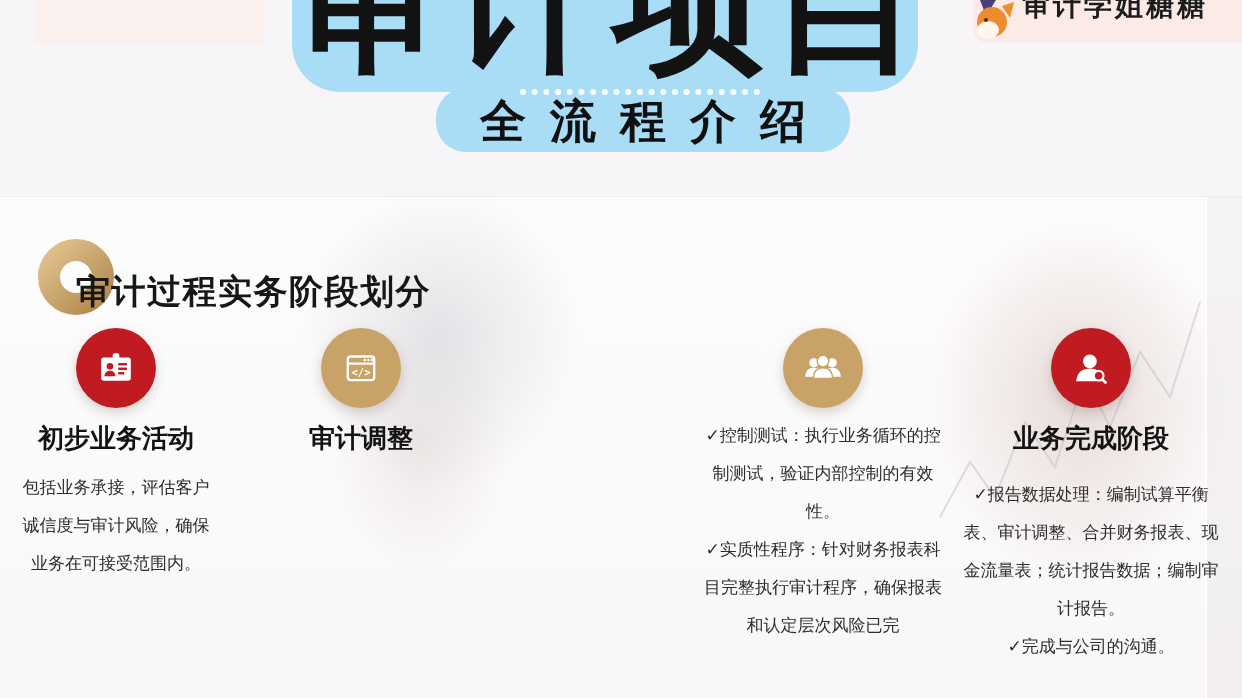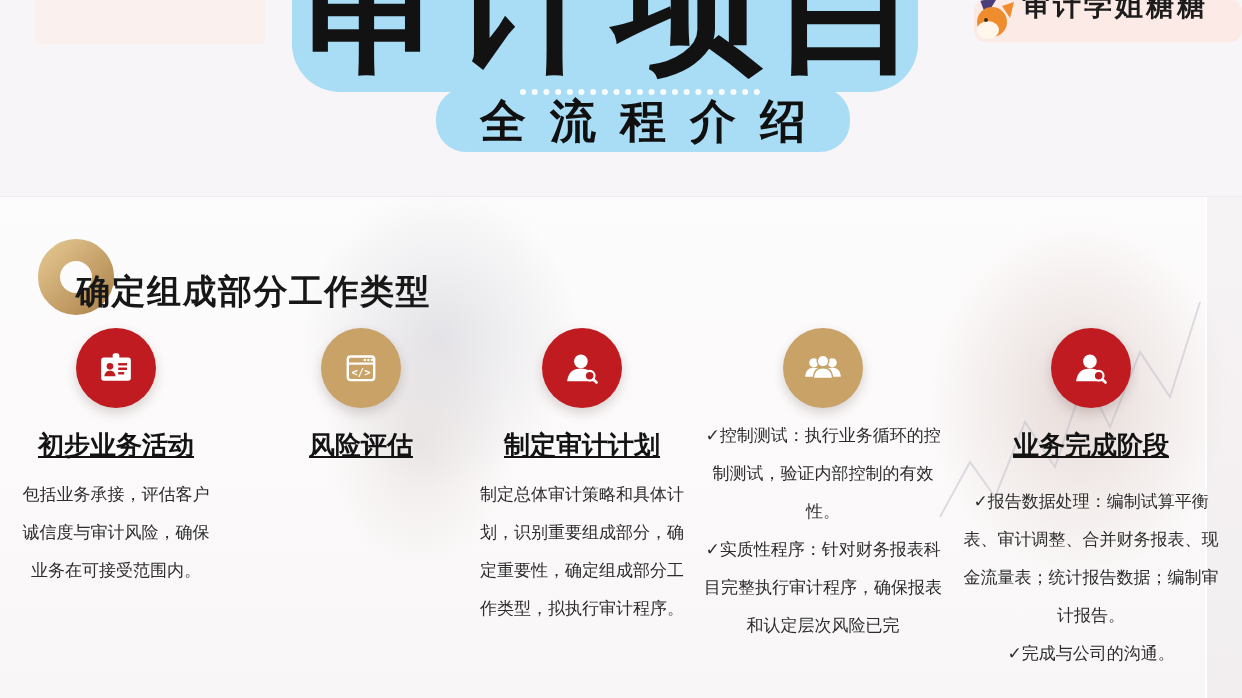--- a/index.html
+++ b/index.html
@@ -30,21 +30,21 @@
     border-top:6px dotted #ffffff;opacity:.95;
   }
   #subtitle{
     left:436px;top:92px;width:414px;height:60px;line-height:60px;
     text-align:center;font-family:Liberation Serif, serif;
     font-size:46px;font-weight:700;color:#101010;letter-spacing:24px;
     text-indent:24px;white-space:nowrap;
   }
   #badge{
     left:974px;top:0;width:268px;height:42px;background:#fceae7;
-    border-bottom-left-radius:10px;overflow:hidden;border-radius:11px;
+    border-bottom-left-radius:10px;overflow:hidden;
   }
   #badge-avatar{position:absolute;left:2px;top:0;width:40px;height:42px;}
   #badge-label{
     position:absolute;left:48px;top:-13px;width:215px;
     font-size:28px;font-weight:800;color:#1c1c1c;letter-spacing:3px;white-space:nowrap;
   }
 
   
   #panel{
     left:0;top:197px;width:1242px;height:501px;
@@ -76,21 +76,21 @@
   #col-3{left:462px;width:240px;}
   #col-4{left:692px;width:262px;}
   #col-5{left:948px;width:286px;}
   .circle{
     width:80px;height:80px;border-radius:50%;
     display:flex;align-items:center;justify-content:center;
     box-shadow:0 5px 12px rgba(60,30,30,.18);
   }
   .circle.red{background:#bf1b21;}
   .circle.gold{background:#c8a266;}
-  .stage-title{margin-top:20px;font-size:26px;font-weight:800;color:#131313;white-space:nowrap;text-decoration:underline;}
+  .stage-title{margin-top:13px;font-size:26px;font-weight:800;color:#131313;white-space:nowrap;}
   .stage-body{margin-top:13px;font-size:17px;line-height:38px;color:#2d2d2d;text-align:center;}
   #col-1 .stage-body{width:190px;}
   #col-2 .stage-body{width:212px;}
   #col-3 .stage-body{width:212px;}
   #col-4 .stage-body{width:252px;margin-top:9px;}
   #col-5 .stage-body{width:264px;margin-top:20px;}
   .check-item{margin:0 0 0 0;}
   .check{font-weight:400;}
 </style>
 </head>
@@ -132,21 +132,21 @@
 
     <svg class="abs" id="gold-ring" width="80" height="80">
       <defs>
         <linearGradient id="gr" x1="0" y1="0" x2="1" y2="1">
           <stop offset="0" stop-color="#e0c08a"></stop>
           <stop offset="1" stop-color="#b28a52"></stop>
         </linearGradient>
       </defs>
       <circle cx="40" cy="40" r="27" fill="none" stroke="url(#gr)" stroke-width="22"></circle>
     </svg>
-    <div class="abs" id="section-heading">确定组成部分工作类型</div>
+    <div class="abs" id="section-heading">审计过程实务阶段划分</div>
 
     <div class="col" id="col-1">
       <div class="circle red">
         <svg width="44" height="44" viewBox="0 0 40 40">
           <rect x="17" y="6.5" width="6" height="7" rx="2" fill="#fff"></rect>
           <rect x="6.5" y="10.5" width="27" height="21" rx="2.5" fill="#fff"></rect>
           <circle cx="14.5" cy="18.5" r="3" fill="#bf1b21"></circle>
           <path d="M9.5 27.5c0-3.2 2.2-5 5-5s5 1.8 5 5z" fill="#bf1b21"></path>
           <rect x="22" y="15.5" width="8" height="2.2" fill="#bf1b21"></rect>
           <rect x="22" y="19.6" width="8" height="2.2" fill="#bf1b21"></rect>
@@ -161,35 +161,23 @@
       <div class="circle gold">
         <svg width="44" height="44" viewBox="0 0 40 40">
           <rect x="8" y="9.5" width="24" height="21.5" rx="2.5" fill="none" stroke="#fff" stroke-width="2.2"></rect>
           <line x1="8" y1="16" x2="32" y2="16" stroke="#fff" stroke-width="2"></line>
           <circle cx="23.5" cy="12.8" r="1.15" fill="#fff"></circle>
           <circle cx="26.7" cy="12.8" r="1.15" fill="#fff"></circle>
           <circle cx="29.9" cy="12.8" r="1.15" fill="#fff"></circle>
           <text x="20" y="27.5" font-size="9.5" font-weight="bold" fill="#fff" text-anchor="middle" font-family="DejaVu Sans Mono, monospace">&lt;/&gt;</text>
         </svg>
       </div>
-      <div class="stage-title">风险评估</div>
-    </div>
-
-    <div class="col" id="col-3">
-      <div class="circle red">
-        <svg width="44" height="44" viewBox="0 0 40 40">
-          <circle cx="19" cy="14" r="6.2" fill="#fff"></circle>
-          <path d="M6.5 32c1-8.5 6-11.5 12.5-11.5S30.5 23.5 31.5 32z" fill="#fff"></path>
-          <circle cx="27" cy="27" r="4.4" fill="#bf1b21" stroke="#fff" stroke-width="1.9"></circle>
-          <line x1="30.2" y1="30.2" x2="33.2" y2="33.2" stroke="#fff" stroke-width="2.4" stroke-linecap="round"></line>
-        </svg>
-      </div>
-      <div class="stage-title">制定审计计划</div>
-      <div class="stage-body">制定总体审计策略和具体计划，识别重要组成部分，确定重要性，确定组成部分工作类型，拟执行审计程序。</div>
-    </div>
+      <div class="stage-title">审计调整</div>
+    </div>
+
 
     <div class="col" id="col-4">
       <div class="circle gold">
         <svg width="46" height="46" viewBox="0 0 40 40">
           <circle cx="12" cy="15.5" r="4" fill="#fff"></circle>
           <circle cx="28" cy="15.5" r="4" fill="#fff"></circle>
           <path d="M4.5 27.5c.3-5 3-7.8 7.5-7.8s7.2 2.8 7.5 7.8z" fill="#fff"></path>
           <path d="M20.5 27.5c.3-5 3-7.8 7.5-7.8s7.2 2.8 7.5 7.8z" fill="#fff"></path>
           <circle cx="20" cy="14" r="5" fill="#fff" stroke="#c8a266" stroke-width="1.2"></circle>
           <path d="M11.5 29c.4-6 3.8-9.2 8.5-9.2s8.1 3.2 8.5 9.2z" fill="#fff" stroke="#c8a266" stroke-width="1.2"></path>

